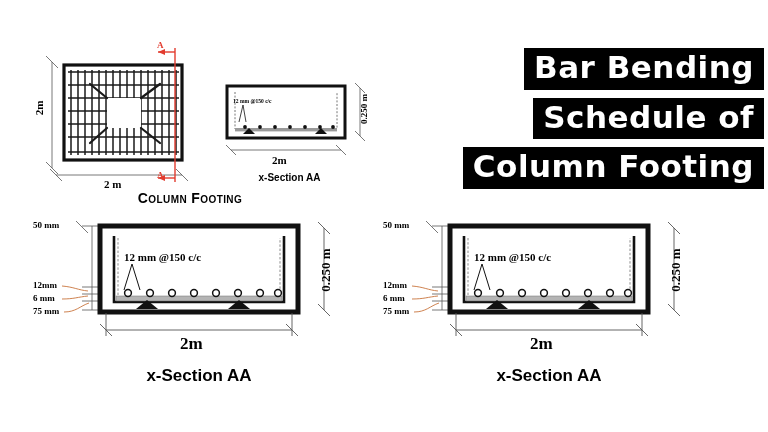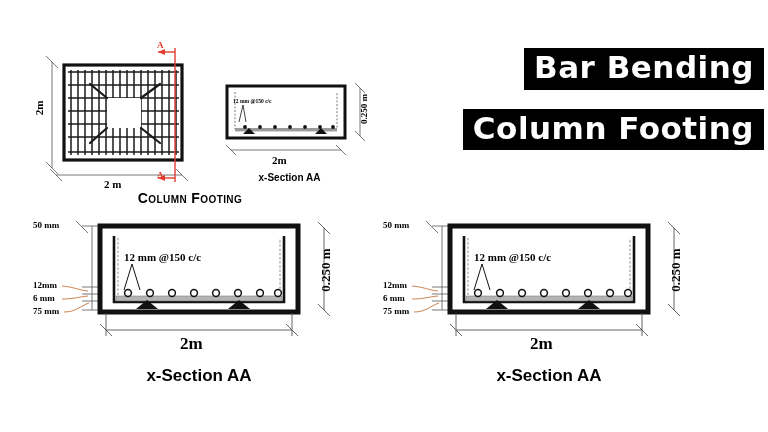--- a/index.html
+++ b/index.html
@@ -24,21 +24,21 @@
 
   
   .title-block {
     position: absolute;
     left: 404px;
     top: 48px;
     width: 360px;
     display: flex;
     flex-direction: column;
     align-items: flex-end;
-    gap: 19px;
+    gap: 8px;
   }
   .title-line {
     background: #000000;
     color: #ffffff;
     font-family: "DejaVu Sans", sans-serif;
     font-weight: bold;
     font-size: 31px;
     line-height: 1.02;
     letter-spacing: 0.5px;
     padding: 4px 10px 6px 10px;
@@ -75,20 +75,21 @@
   .sec1-wrap   { position: absolute; left: 32px;  top: 214px; width: 340px; height: 180px; }
   .sec2-wrap   { position: absolute; left: 382px; top: 214px; width: 340px; height: 180px; }
 </style>
 </head>
 <body>
 
 <div class="stage">
 
   <div class="title-block">
     <div class="title-line">Bar Bending</div>
+    <div class="title-line">Schedule of</div>
     <div class="title-line">Column Footing</div>
   </div>
 
   <div class="plan-wrap">
     <svg width="190" height="150" viewBox="0 0 190 150">
 
       <g stroke="#555" stroke-width="0.8" fill="none">
         <line x1="22" y1="22" x2="22" y2="128"></line>
         <line x1="16" y1="16" x2="28" y2="28"></line>
         <line x1="16" y1="122" x2="28" y2="134"></line>

